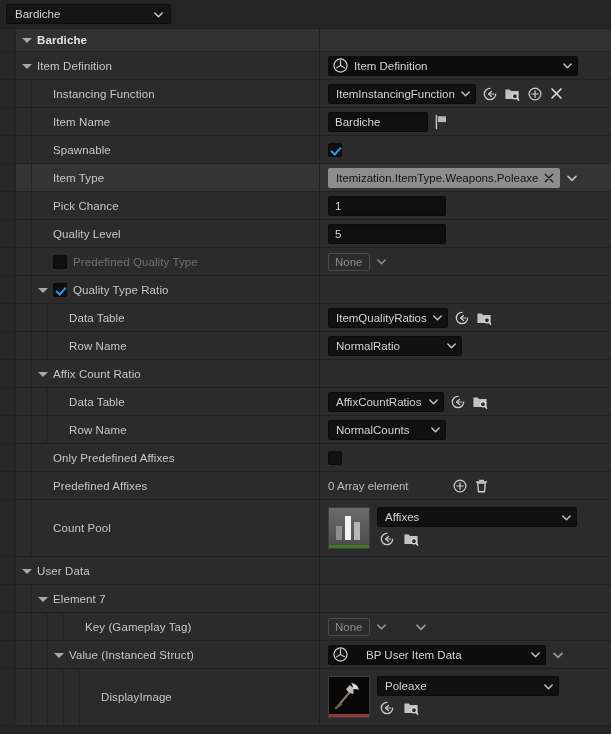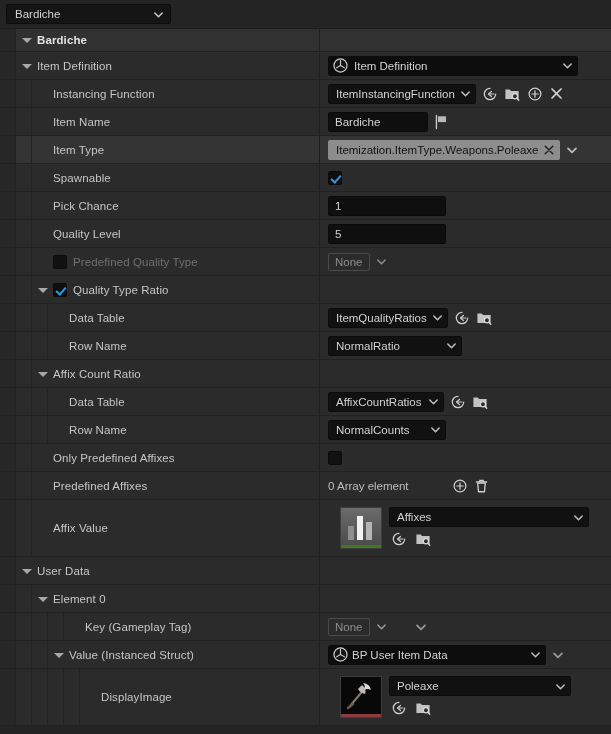--- a/index.html
+++ b/index.html
@@ -215,21 +215,20 @@
     color: #bdbdbd;
     font-size: 11.5px;
     white-space: nowrap;
   }
 
   
   .assetblock {
     display: flex;
     align-items: flex-start;
     gap: 7px;
-    margin-left: 12px;
   }
   .thumb {
     width: 42px;
     height: 42px;
     background: #0a0a0a;
     border: 1px solid #3d3d3d;
     box-sizing: border-box;
     position: relative;
     overflow: hidden;
     flex: 0 0 42px;
@@ -373,20 +372,34 @@
       <span class="textbox" style="width:100px">Bardiche</span>
       <span class="ico">
         <svg width="15" height="16" viewBox="0 0 16 17">
           <path d="M2.6 1.6 V15.4" stroke="#c8c8c8" stroke-width="1.5" stroke-linecap="round"></path>
           <path d="M4.2 2.4 h8.6 v6.2 h-8.6 z" fill="#b9b9b9"></path>
         </svg>
       </span>
     </div>
   </div>
 
+  <div class="row">
+    <div class="guides">
+        <div class="guide g0"></div>
+        <div class="guide"></div>
+      </div>
+    <div class="namecell" style="width:288px">
+      <span class="tri spacer"></span>
+      <span class="label">Spawnable</span>
+    </div>
+    <div class="valcell">
+      <span class="cb on plain"></span>
+    </div>
+  </div>
+
   <div class="row sel">
     <div class="guides">
         <div class="guide g0"></div>
         <div class="guide"></div>
       </div>
     <div class="namecell" style="width:288px">
       <span class="tri spacer"></span>
       <span class="label">Item Type</span>
     </div>
     <div class="valcell">
@@ -406,34 +419,20 @@
     </div>
   </div>
 
   <div class="row">
     <div class="guides">
         <div class="guide g0"></div>
         <div class="guide"></div>
       </div>
     <div class="namecell" style="width:288px">
       <span class="tri spacer"></span>
-      <span class="label">Spawnable</span>
-    </div>
-    <div class="valcell">
-      <span class="cb on plain"></span>
-    </div>
-  </div>
-
-  <div class="row">
-    <div class="guides">
-        <div class="guide g0"></div>
-        <div class="guide"></div>
-      </div>
-    <div class="namecell" style="width:288px">
-      <span class="tri spacer"></span>
       <span class="label">Pick Chance</span>
     </div>
     <div class="valcell">
       <span class="textbox" style="width:118px">1</span>
     </div>
   </div>
 
   <div class="row">
     <div class="guides">
         <div class="guide g0"></div>
@@ -650,21 +649,21 @@
     </div>
   </div>
 
   <div class="row tall">
     <div class="guides">
         <div class="guide g0"></div>
         <div class="guide"></div>
       </div>
     <div class="namecell" style="width:288px">
       <span class="tri spacer"></span>
-      <span class="label">Affix Value</span>
+      <span class="label">Count Pool</span>
     </div>
     <div class="valcell stacked">
       <div class="assetblock">
         <div class="thumb datatable">
           <svg width="40" height="40" viewBox="0 0 40 40">
             <rect x="7" y="18" width="6" height="14" fill="#8e8e8e"></rect>
             <rect x="16" y="8" width="6" height="24" fill="#f2f2f2"></rect>
             <rect x="25" y="14" width="6" height="18" fill="#b5b5b5"></rect>
           </svg>
           <div class="strip"></div>
@@ -709,21 +708,21 @@
     </div>
   </div>
 
   <div class="row">
     <div class="guides">
         <div class="guide g0"></div>
         <div class="guide"></div>
       </div>
     <div class="namecell" style="width:288px">
       <span class="tri"></span>
-      <span class="label">Element 0</span>
+      <span class="label">Element 7</span>
     </div>
     <div class="valcell"></div>
   </div>
 
   <div class="row">
     <div class="guides">
         <div class="guide g0"></div>
         <div class="guide"></div>
         <div class="guide"></div>
         <div class="guide"></div>
@@ -752,21 +751,21 @@
         <div class="guide g0"></div>
         <div class="guide"></div>
         <div class="guide"></div>
       </div>
     <div class="namecell" style="width:272px">
       <span class="tri"></span>
       <span class="label">Value (Instanced Struct)</span>
     </div>
     <div class="valcell">
       <span class="combo obj" style="width:218px">
-        <span style="display:inline-flex;align-items:center;gap:4px;">
+        <span style="display:inline-flex;align-items:center;gap:18px;">
           <span class="ico">
             <svg width="15" height="15" viewBox="0 0 16 16">
               <circle cx="8" cy="8" r="7" fill="#151515" stroke="#cfcfcf" stroke-width="1.3"></circle>
               <path d="M8 2.2 L8 8 M8 8 L3.2 10.8 M8 8 L12.8 10.8" stroke="#cfcfcf" stroke-width="1.2" fill="none"></path>
             </svg>
           </span>
           <span>BP User Item Data</span>
         </span>
         <span class="ico">
           <svg width="11" height="11" viewBox="0 0 12 12">

